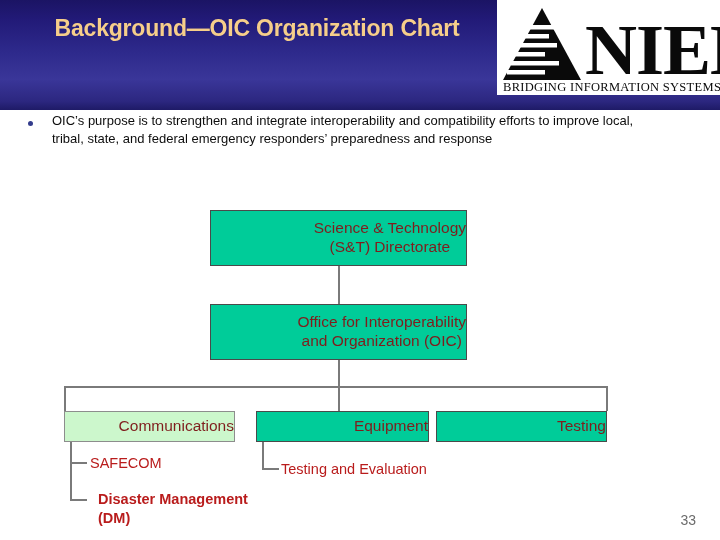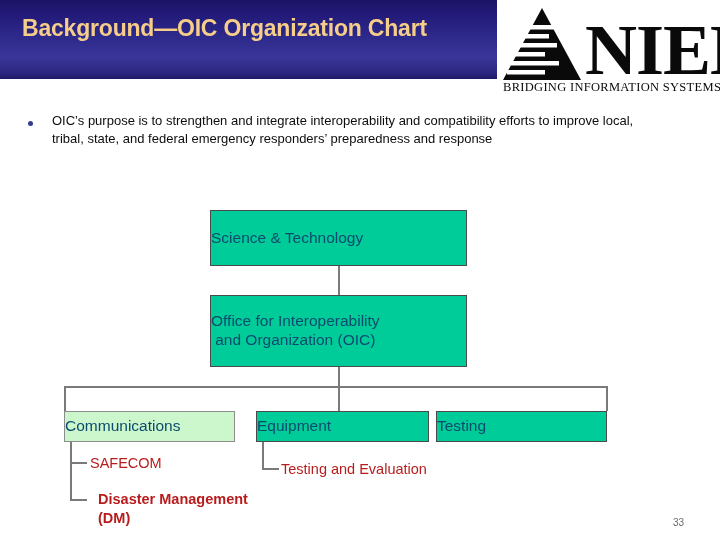--- a/index.html
+++ b/index.html
@@ -14,28 +14,29 @@
     overflow: hidden;
     font-family: "Liberation Sans", sans-serif;
     -webkit-font-smoothing: antialiased;
   }
 
   
   #header-band {
     position: absolute;
     left: 0; top: 0;
     width: 720px;
-    height: 79px;
+    height: 110px;
     background: linear-gradient(180deg,
         #1b1464 0%,
         #221a78 18%,
         #2e2a8c 48%,
         #3a3699 72%,
         #2c2780 92%,
         #1e1a66 100%);
+    text-align: center;
   }
   #header-title {
     position: absolute;
     left: 22px;
     top: 14px;
     width: 470px;
     color: #F6CE8A;
     font-size: 23px;
     font-weight: bold;
     line-height: 1.29;
@@ -86,38 +87,38 @@
     top: 196px;
     width: 720px;
     height: 330px;
   }
 
   .node {
     position: absolute;
     box-sizing: border-box;
     display: flex;
     align-items: center;
-    justify-content: flex-start;
+    justify-content: flex-end;
     text-align: center;
     font-size: 15.5px;
-    color: #0c4a6e;
+    color: #7f1d1d;
     line-height: 1.22;
   }
   .node.teal {
     background: #00CC99;
     border: 1.5px solid #4a4a4a;
   }
   .node.lightgreen {
     background: #CCF7CC;
     border: 1.5px solid #8d8d8d;
   }
 
   
   #node-st      { left: 210px; top: 14px;  width: 257px; height: 56px; }
-  #node-oic     { left: 210px; top: 99px; width: 257px; height: 72px; }
+  #node-oic     { left: 210px; top: 108px; width: 257px; height: 56px; }
   #node-comm    { left: 64px;  top: 215px; width: 171px; height: 31px; }
   #node-equip   { left: 256px; top: 215px; width: 173px; height: 31px; }
   #node-train   { left: 436px; top: 215px; width: 171px; height: 31px; }
 
   
   .line {
     position: absolute;
     background: #7a7a7a;
   }
   .line.v { width: 1.5px; }
@@ -148,23 +149,23 @@
     color: #b91c1c;
     line-height: 1.32;
   }
   #leaf-safecom  { left: 90px;  top: 258px; }
   #leaf-dm       { left: 98px;  top: 294px; width: 150px; font-weight: bold; }
   #leaf-testeval { left: 281px; top: 264px; }
 
   
   #page-number {
     position: absolute;
-    right: 36px;
+    right: 24px;
     bottom: 12px;
-    font-size: 10px;
+    font-size: 14px;
     color: #6b6b6b;
   }
 </style>
 </head>
 <body>
 
 <div id="header-band">
   <div id="header-title">Background—OIC Organization Chart</div>
 </div>
 
@@ -200,20 +201,21 @@
   <div class="line v" id="ln-drop-right"></div>
   <div class="line v" id="ln-comm-spine"></div>
   <div class="line h" id="ln-comm-c1"></div>
   <div class="line h" id="ln-comm-c2"></div>
   <div class="line v" id="ln-equip-spine"></div>
   <div class="line h" id="ln-equip-c1"></div>
 
   <div class="node teal" id="node-st">
     <div>
       <div>Science &amp; Technology</div>
+      <div>(S&amp;T) Directorate</div>
     </div>
   </div>
 
   <div class="node teal" id="node-oic">
     <div>
       <div>Office for Interoperability</div>
       <div>and Organization (OIC)</div>
     </div>
   </div>
 

